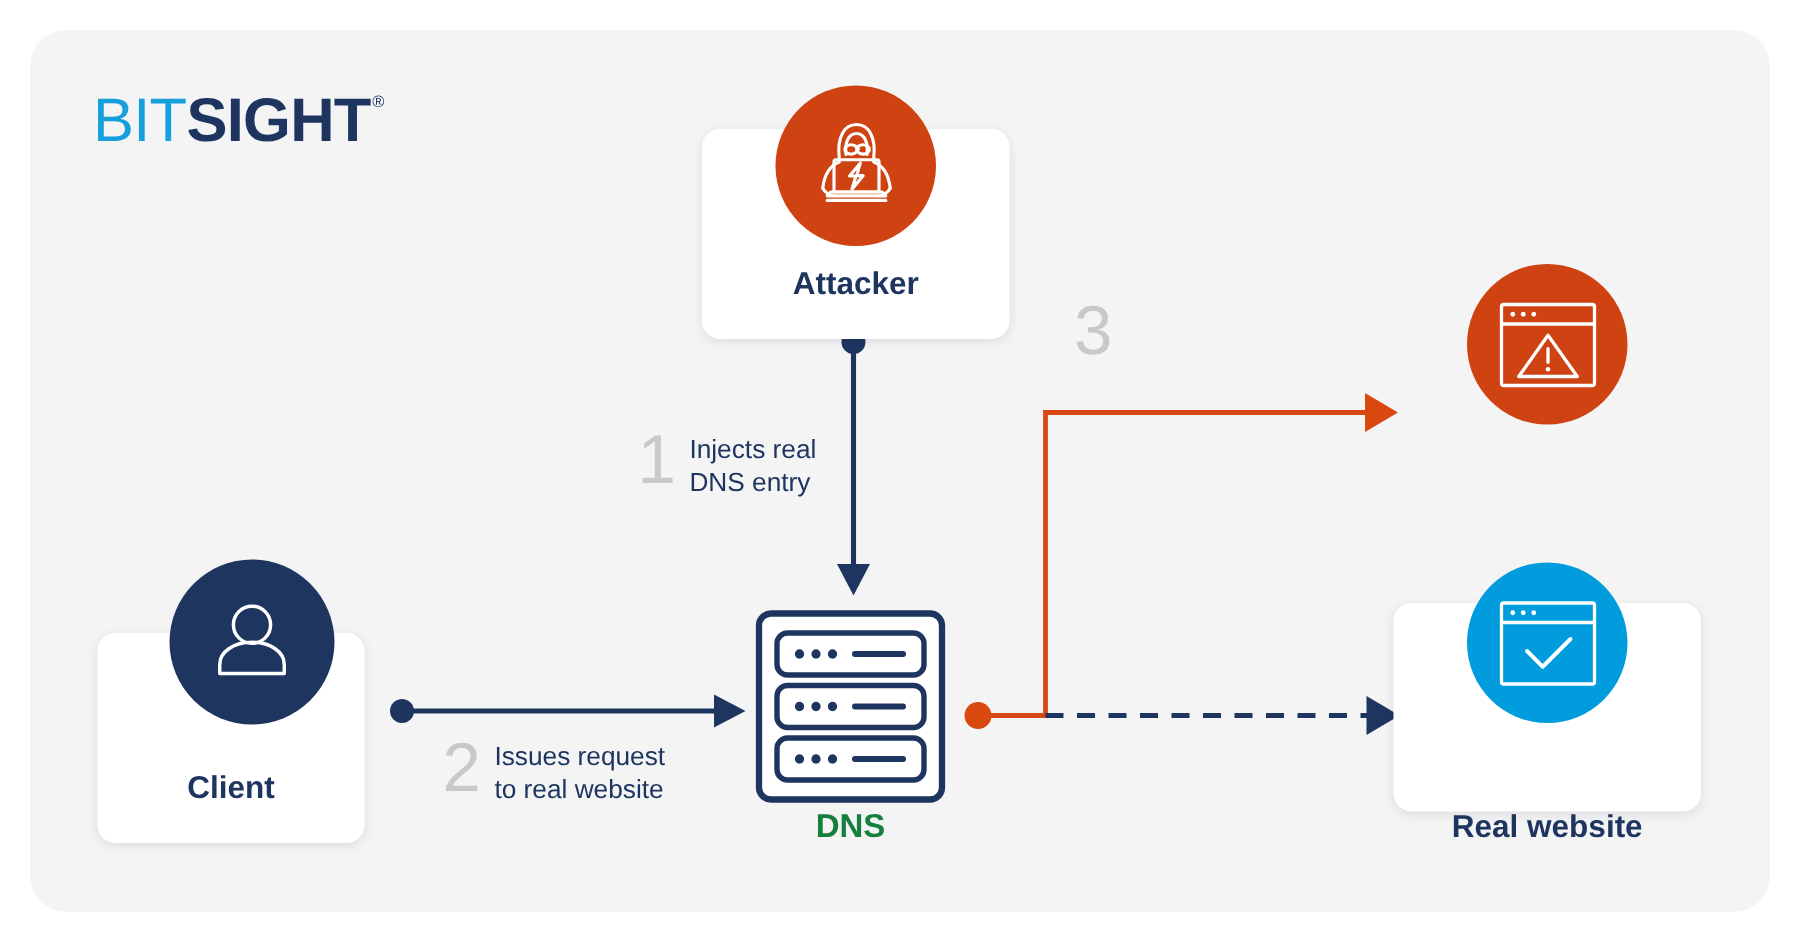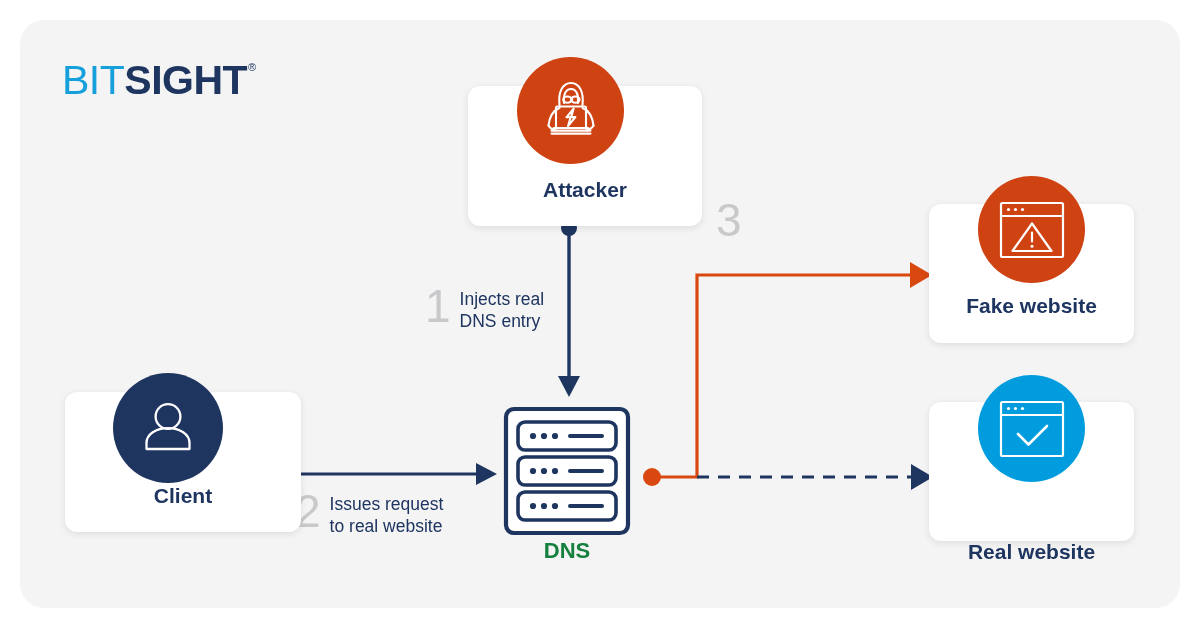--- a/index.html
+++ b/index.html
@@ -78,33 +78,33 @@
   .badge {
     position: absolute;
     border-radius: 50%;
     display: flex;
     align-items: center;
     justify-content: center;
   }
   .badge svg { display: block; }
 
   
-  #card-attacker { left: 468px; top: 86px;  width: 234px; height: 140px; }
+  #card-attacker { left: 468px; top: 86px;  width: 205px; height: 140px; }
   #card-attacker .card-label { top: 92px; }
   #badge-attacker { left: 517px; top: 57px; width: 107px; height: 107px; background: #cf4212; }
 
   #card-fake { left: 929px; top: 204px; width: 205px; height: 139px; }
   #card-fake .card-label { top: 90px; }
   #badge-fake { left: 978px; top: 176px; width: 107px; height: 107px; background: #cf4212; }
 
   #card-real { left: 929px; top: 402px; width: 205px; height: 139px; }
   #card-real .card-label { top: 90px; margin-top: 48px; }
   #badge-real { left: 978px; top: 375px; width: 107px; height: 107px; background: #009cdd; }
 
-  #card-client { left: 65px; top: 392px; width: 236px; height: 140px; }
+  #card-client { left: 65px; top: 422px; width: 178px; height: 140px; }
   #card-client .card-label { top: 92px; }
   #badge-client { left: 113px; top: 373px; width: 110px; height: 110px; background: #1e3560; }
 
   
   #dns-group { position: absolute; left: 503px; top: 406px; width: 128px; height: 170px; }
   #dns-group .dns-label {
     position: absolute;
     left: -20px; right: -20px;
     top: 132px;
     text-align: center;
@@ -221,23 +221,20 @@
 
       <rect x="21" y="31.5" width="30" height="21.5" rx="1.3"></rect>
 
       <path d="M16.5 55.6 L55.5 55.6 L53.2 53 L18.8 53 Z"></path>
       <line x1="16.5" y1="58.6" x2="55.5" y2="58.6"></line>
 
       <path d="M38.6 33.6 L31.4 42.3 L35.6 42.3 L33 51.2 L40.4 42.1 L36.1 42.1 Z"></path>
     </svg>
   </div>
 
-  <div class="card" id="card-fake">
-    <div class="card-label">Fake website</div>
-  </div>
   <div class="badge" id="badge-fake">
     <svg width="70" height="62" viewBox="0 0 70 62" fill="none" stroke="#ffffff" stroke-width="2.2" stroke-linecap="round" stroke-linejoin="round">
       <rect x="4" y="4" width="62" height="54" rx="1.5"></rect>
       <line x1="4" y1="17" x2="66" y2="17"></line>
       <circle cx="11.5" cy="10.5" r="1.6" fill="#ffffff" stroke="none"></circle>
       <circle cx="18.5" cy="10.5" r="1.6" fill="#ffffff" stroke="none"></circle>
       <circle cx="25.5" cy="10.5" r="1.6" fill="#ffffff" stroke="none"></circle>
       <path d="M35 24.5 L54.5 52 L15.5 52 Z"></path>
       <line x1="35" y1="33.5" x2="35" y2="42.5"></line>
       <circle cx="35" cy="47.2" r="1.5" fill="#ffffff" stroke="none"></circle>

